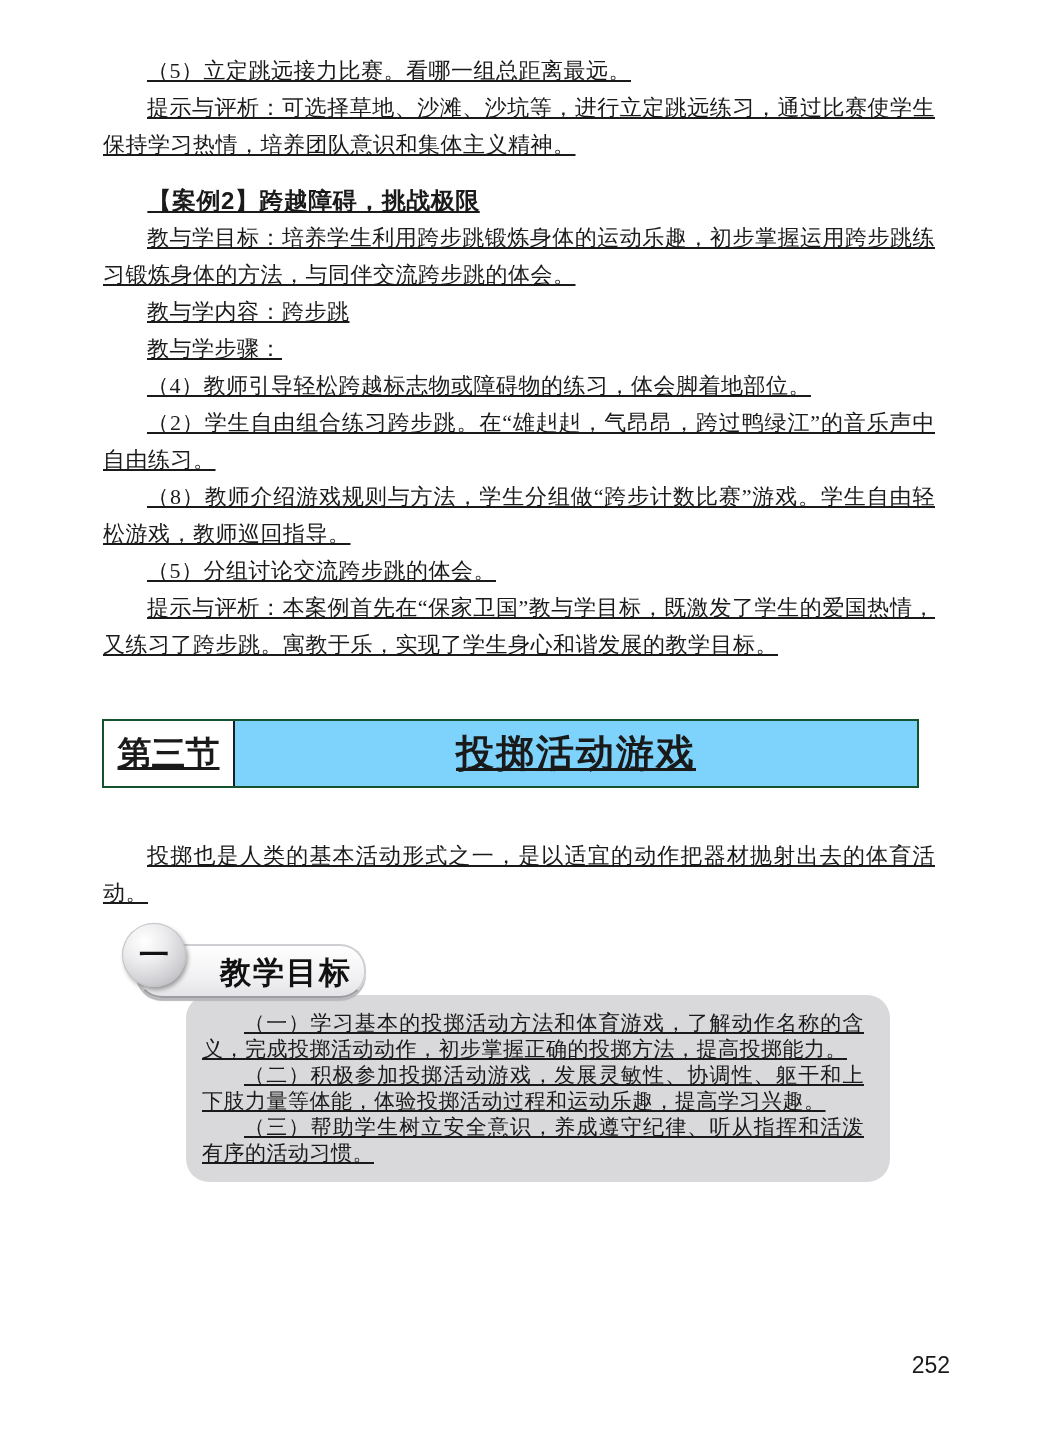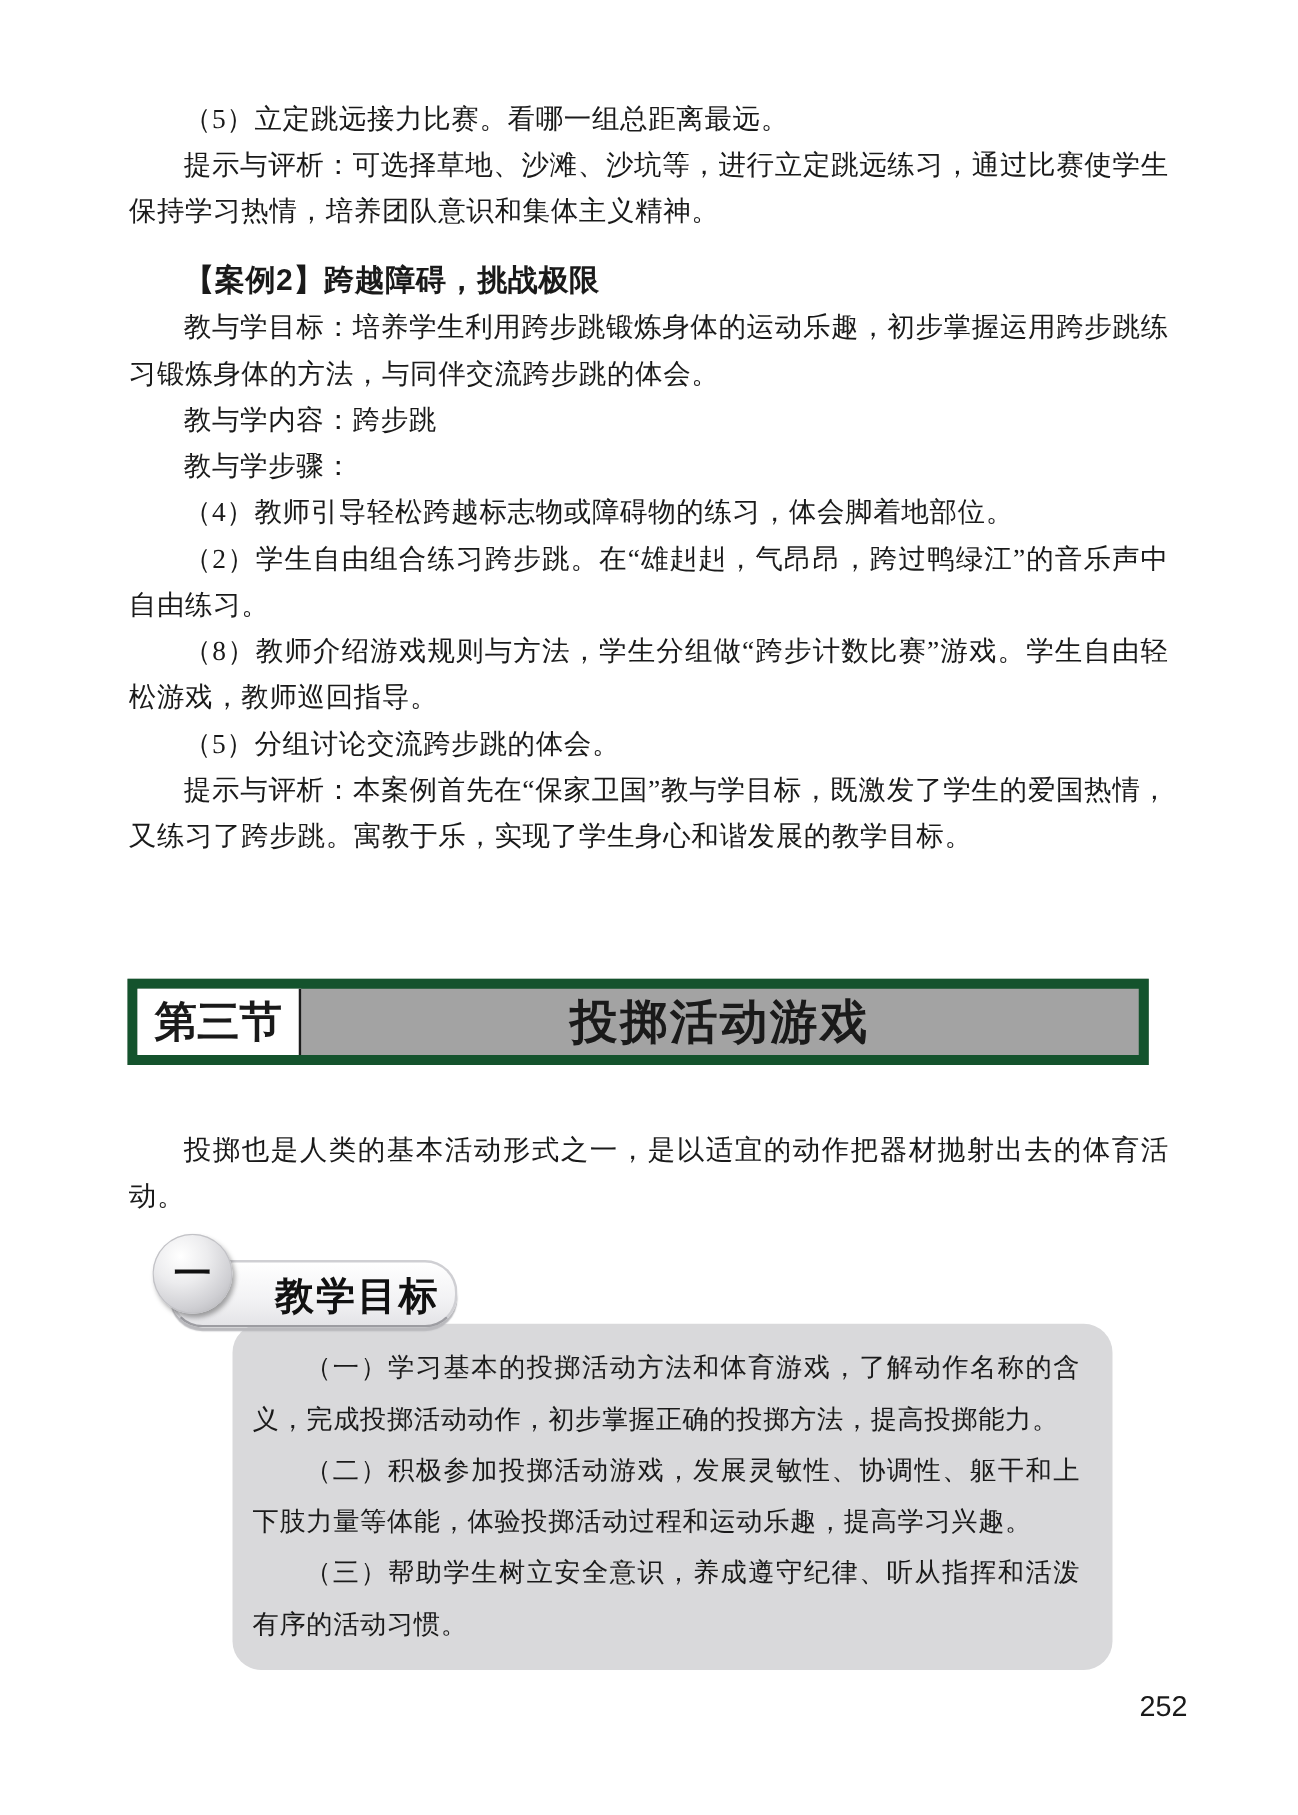--- a/index.html
+++ b/index.html
@@ -13,21 +13,21 @@
     color: #1a1a1a;
     overflow: hidden;
     font-family: "Liberation Serif", "DejaVu Serif", serif;
   }
   .content {
     position: absolute;
     left: 103px;
     right: 103px;
     top: 0;
   }
-  .content { padding-top: 76px; }
+  .content { padding-top: 52px; text-decoration: underline; }
 
   p.body-p {
     font-size: 22px;
     line-height: 37px;
     text-indent: 2em;
     text-align: justify;
     letter-spacing: 0.5px;
   }
   h3.case-heading {
     font-family: "Liberation Sans", "DejaVu Sans", sans-serif;
@@ -35,26 +35,26 @@
     font-size: 24px;
     line-height: 37px;
     margin-top: 19px;
     text-indent: 1.85em;
     letter-spacing: 0.5px;
   }
 
   
   .section-bar {
     display: flex;
-    margin-top: 96px;
+    margin-top: 56px;
     margin-left: -1px;
     width: 817px;
     height: 69px;
-    border: 8px solid #14532d;
-    background: #a3a3a3;
+    border: 2px solid #14532d;
+    background: #7dd3fc;
   }
   .section-label-cell {
     width: 131px;
     background: #ffffff;
     border-right: 2px solid #1c1c1c;
     display: flex;
     align-items: center;
     justify-content: center;
     font-family: "Liberation Sans", "DejaVu Sans", sans-serif;
     font-weight: 700;
@@ -126,21 +126,21 @@
   .objectives-box {
     margin-top: 8px;
     margin-left: 83px;
     width: 704px;
     border-radius: 23px;
     background: #d9d9db;
     padding: 15px 26px 16px 16px;
   }
   .objectives-box p {
     font-size: 21px;
-    line-height: 41px;
+    line-height: 26px;
     text-indent: 2em;
     text-align: justify;
     letter-spacing: 0.5px;
   }
 
   .page-number {
     position: absolute;
     right: 88px;
     top: 1352px;
     font-family: "Liberation Sans", "DejaVu Sans", sans-serif;

